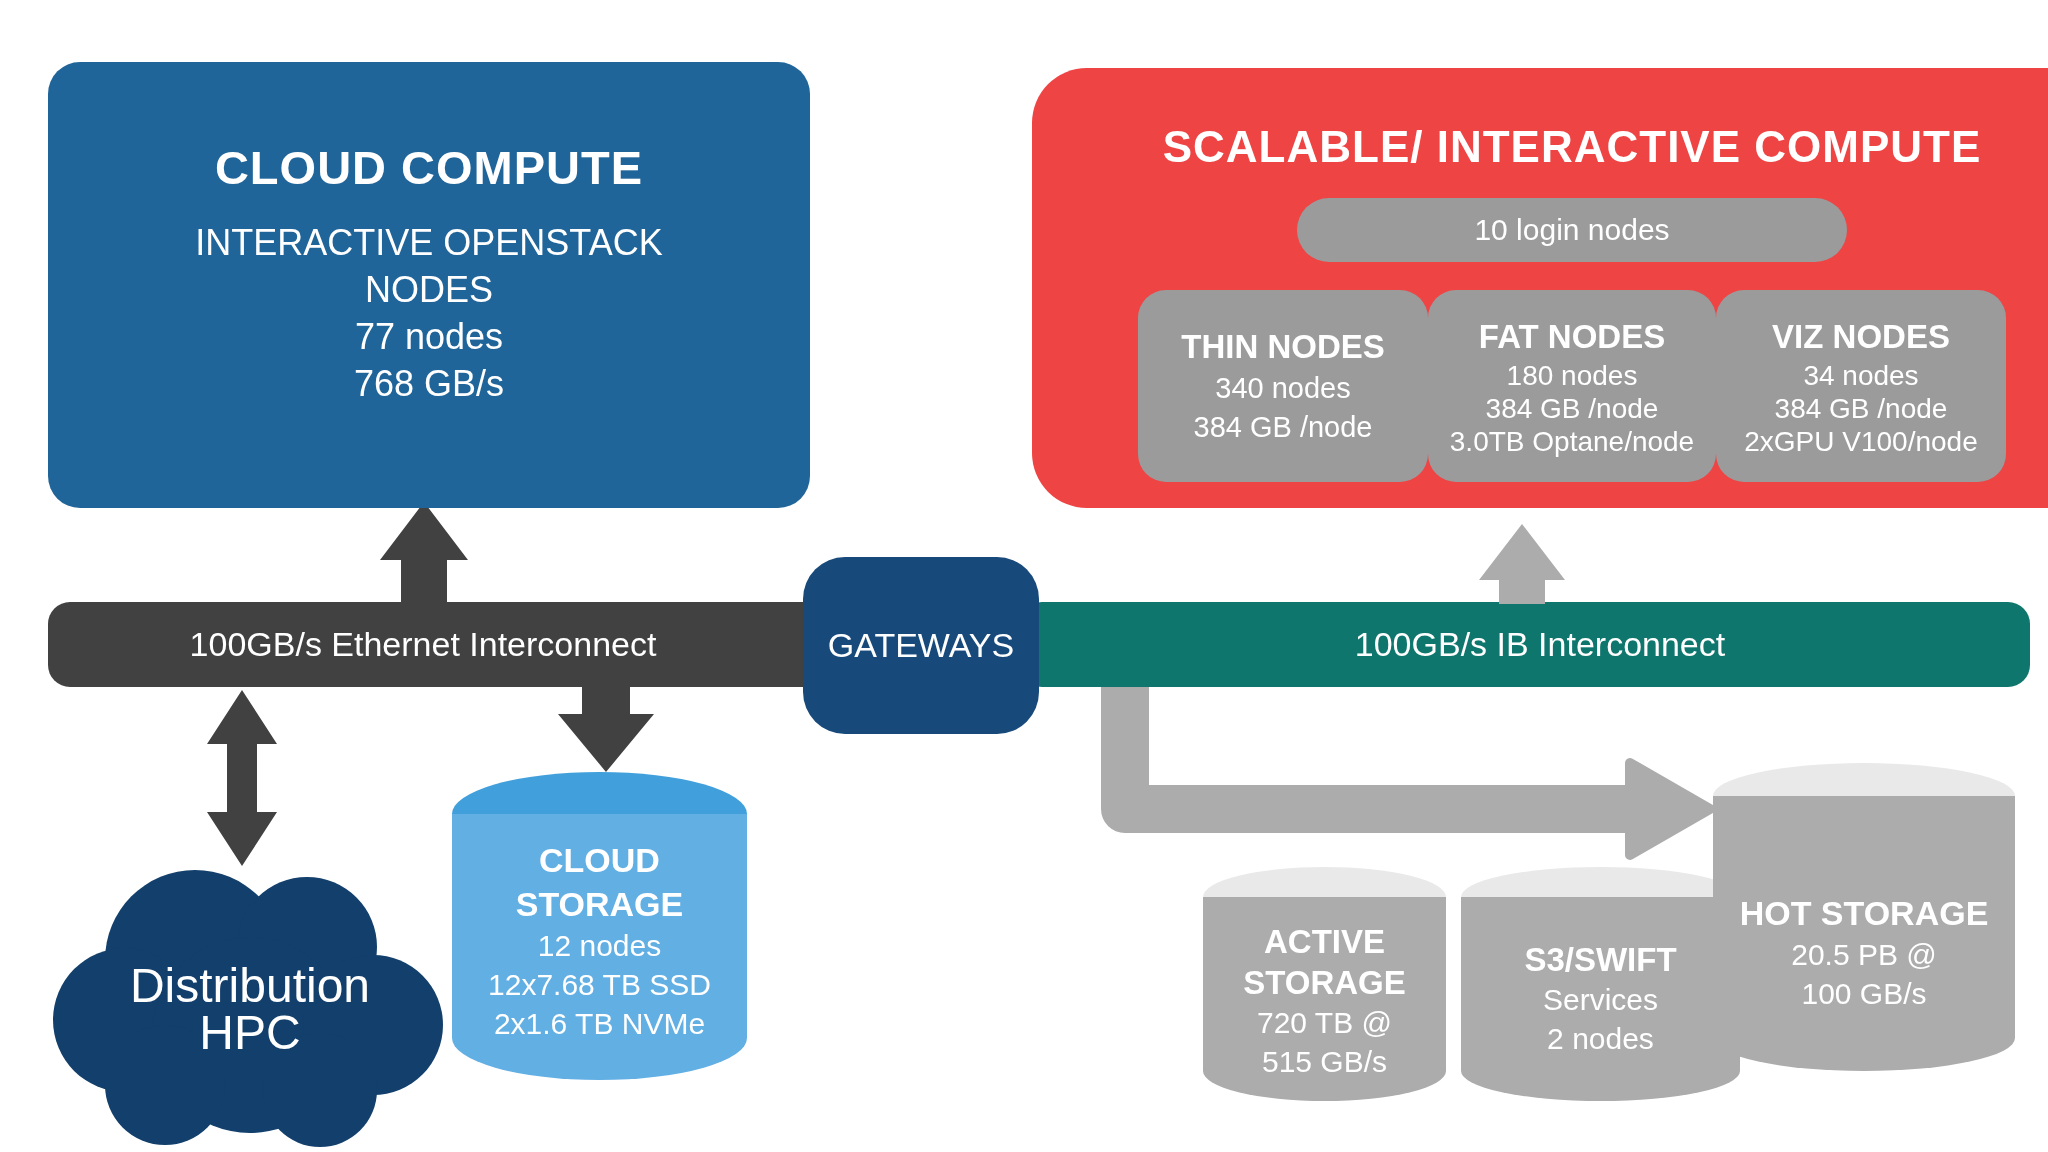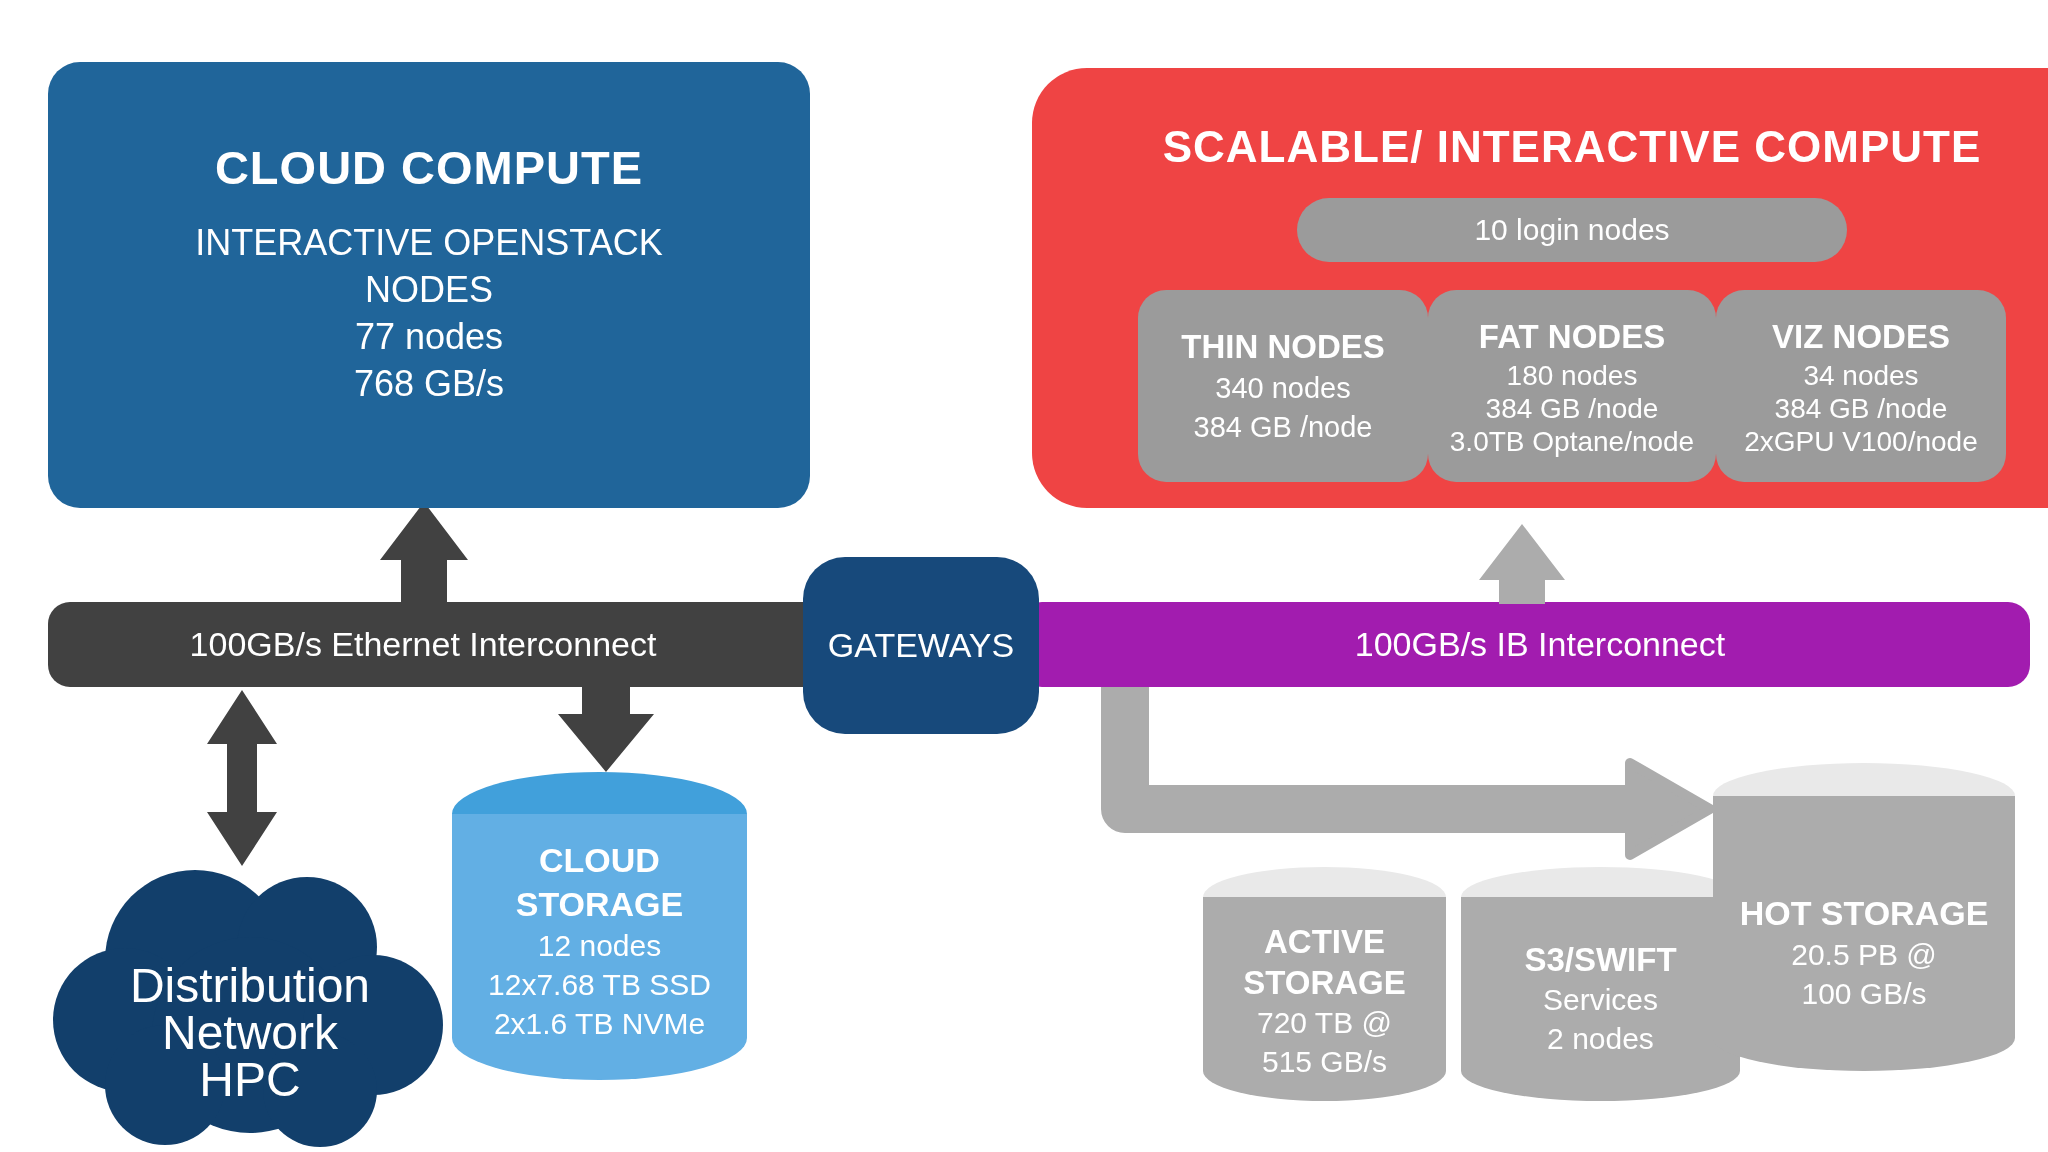--- a/index.html
+++ b/index.html
@@ -35,21 +35,21 @@
   .group-title{font-size:33px;font-weight:bold;line-height:44px;}
   .group-lines-lg{font-size:29px;line-height:39px;}
   .group-lines-sm{font-size:28px;line-height:33px;}
   
   .eth-bar{
     left:48px;top:602px;width:790px;height:85px;background:#414141;border-radius:22px;
     font-size:34px;line-height:85px;text-align:center;z-index:0;padding-right:40px;
     box-sizing:border-box;
   }
   .ib-bar{
-    left:1020px;top:602px;width:1010px;height:85px;background:#a21caf;border-radius:22px;
+    left:1020px;top:602px;width:1010px;height:85px;background:#0f766e;border-radius:22px;
     font-size:34px;line-height:85px;text-align:center;z-index:0;padding-left:30px;
     box-sizing:border-box;
   }
   .gateways{
     left:803px;top:557px;width:236px;height:177px;background:#17497B;border-radius:42px;
     font-size:34px;line-height:177px;text-align:center;z-index:3;
   }
   
   .arrows{left:0;top:0;width:2048px;height:1152px;z-index:1;pointer-events:none;}
   
@@ -147,21 +147,20 @@
       <circle cx="262" cy="92" r="70"></circle>
       <circle cx="80" cy="165" r="72"></circle>
       <circle cx="205" cy="180" r="98"></circle>
       <circle cx="328" cy="170" r="70"></circle>
       <circle cx="120" cy="230" r="60"></circle>
       <circle cx="275" cy="235" r="57"></circle>
     </g>
   </svg>
   <div class="abs hpc-text">
     <span class="blk">Distribution</span>
-    <span class="blk">Network</span>
     <span class="blk">HPC</span>
   </div>
 
   <div class="cyl cyl-gray" style="left:1203px;top:867px;width:243px;height:234px;--ry:30px;">
     <div class="cyl-top"></div>
     <div class="cyl-body"></div>
     <div class="cyl-text" style="top:54px;">
       <span class="blk cyl-title" style="font-size:33px;line-height:41px;">ACTIVE</span>
       <span class="blk cyl-title" style="font-size:33px;line-height:41px;">STORAGE</span>
       <span class="blk cyl-line">720 TB @</span>

